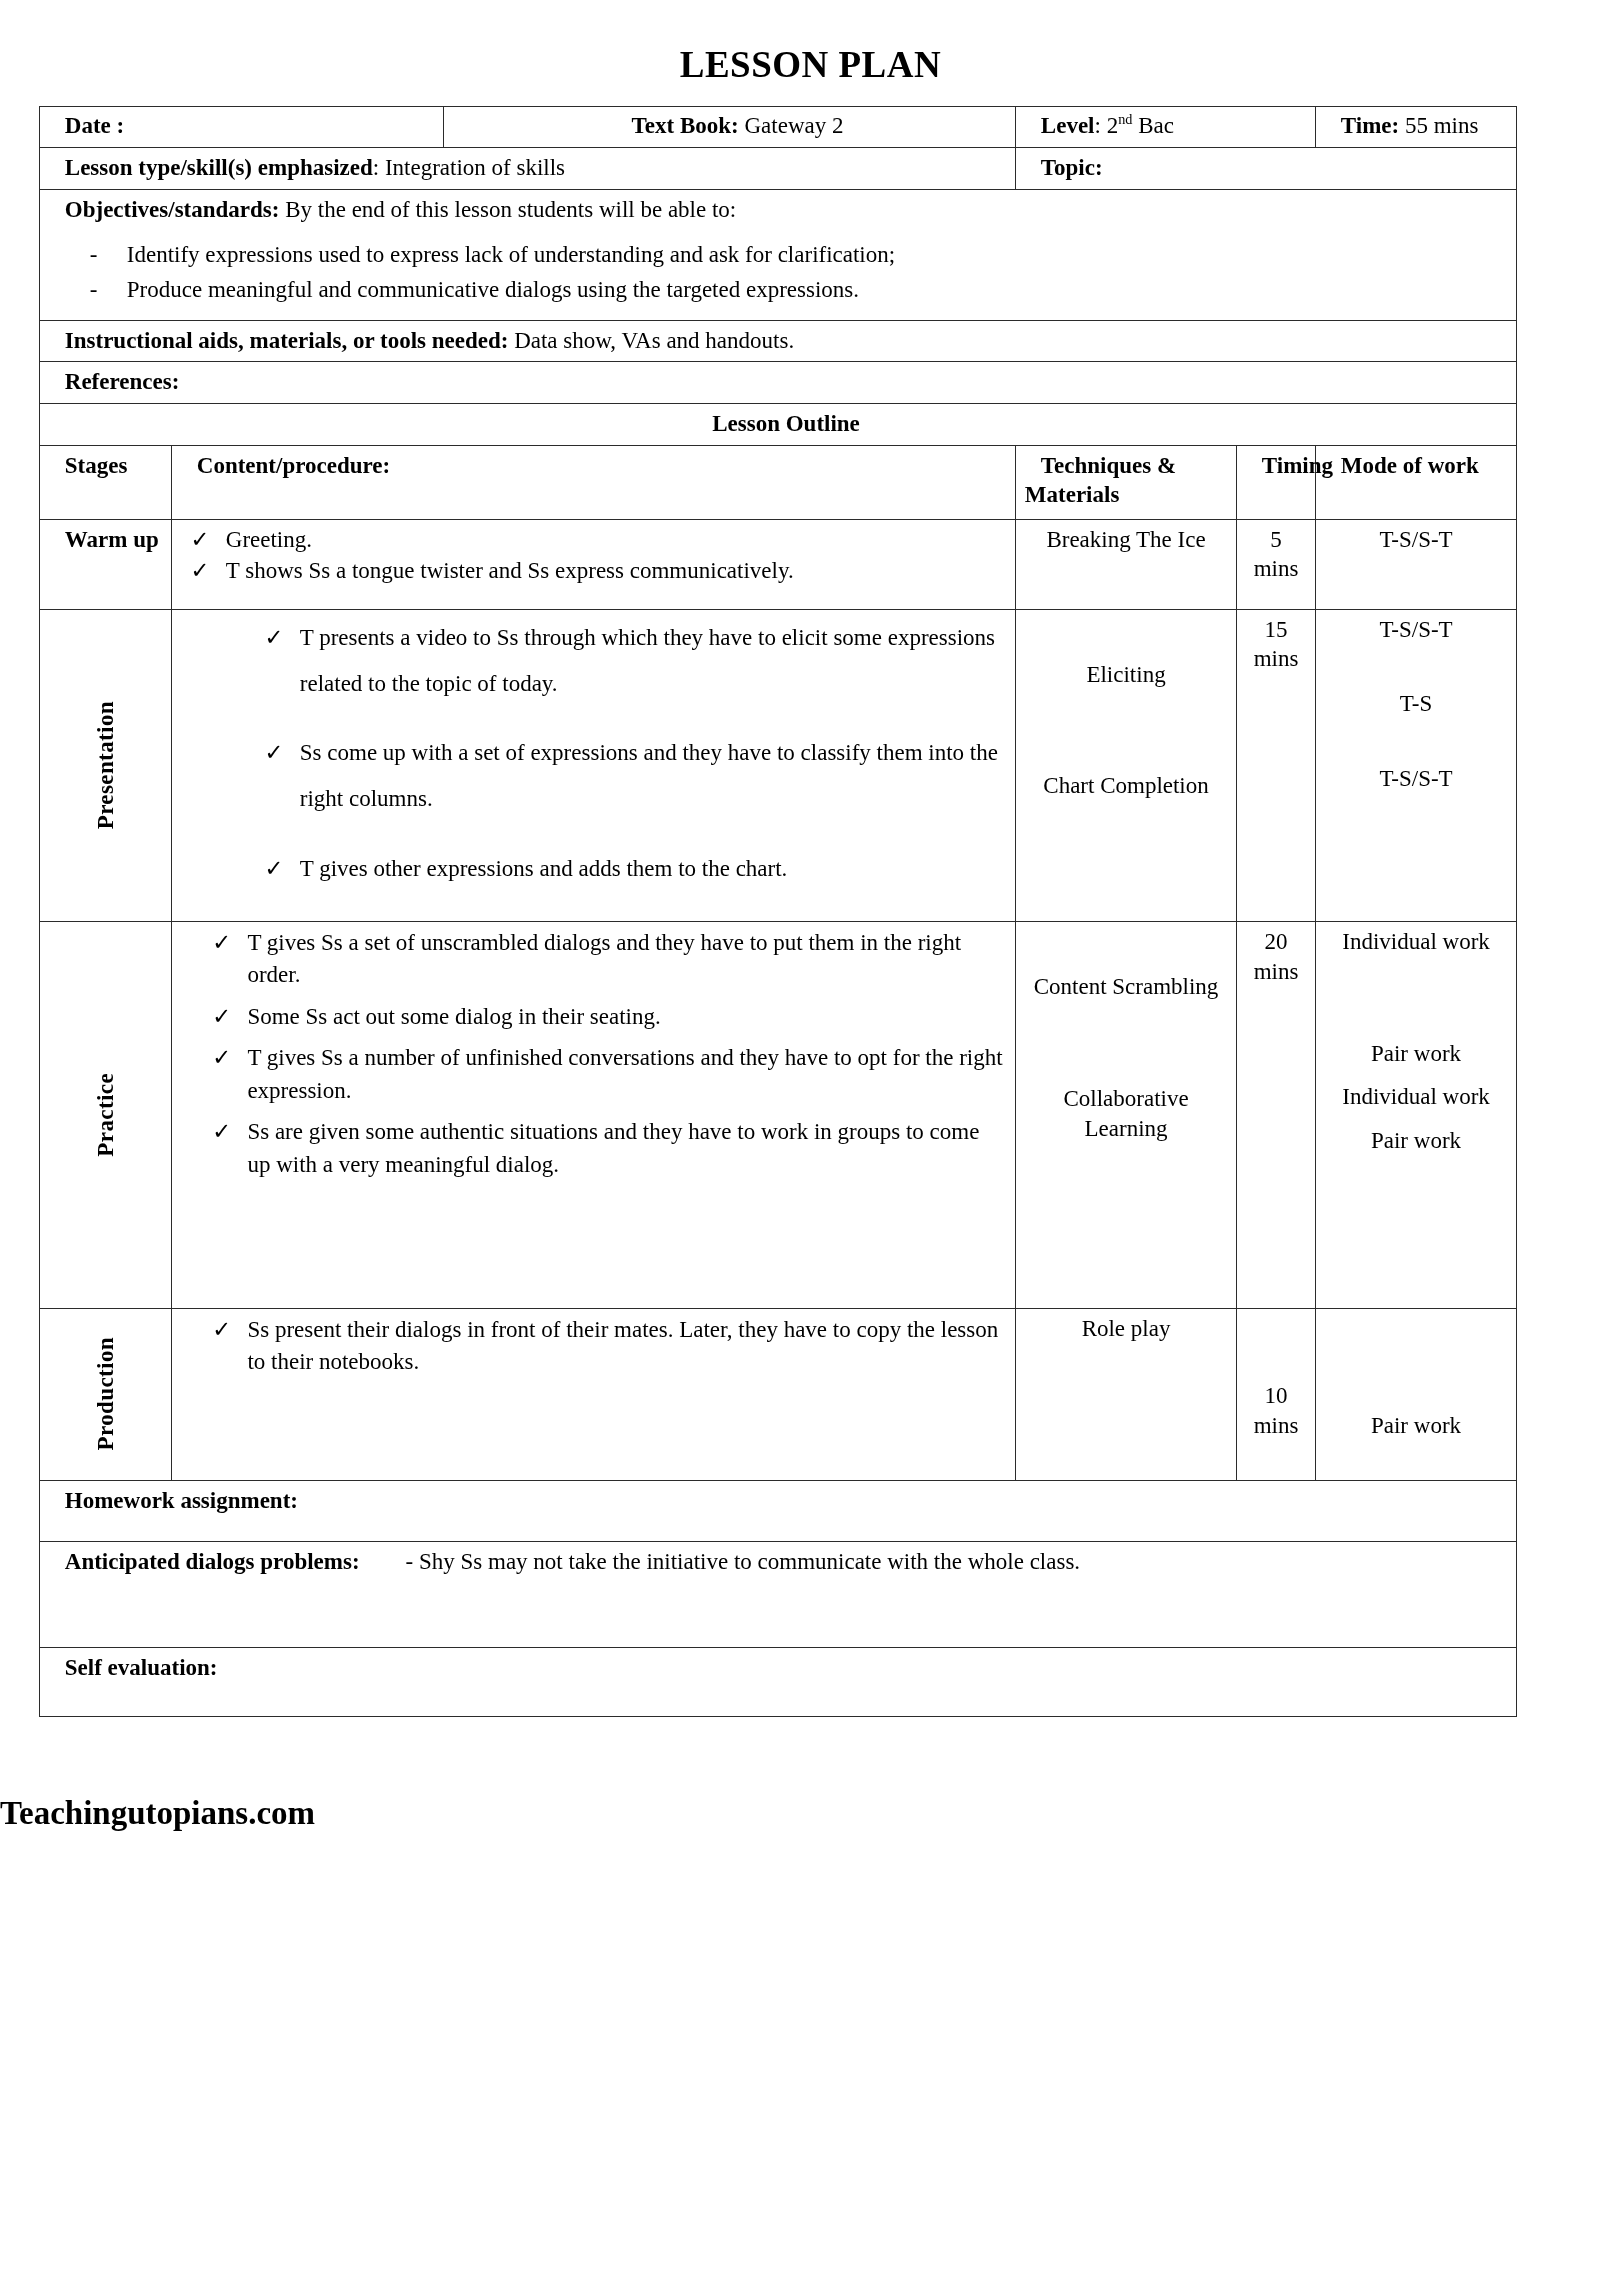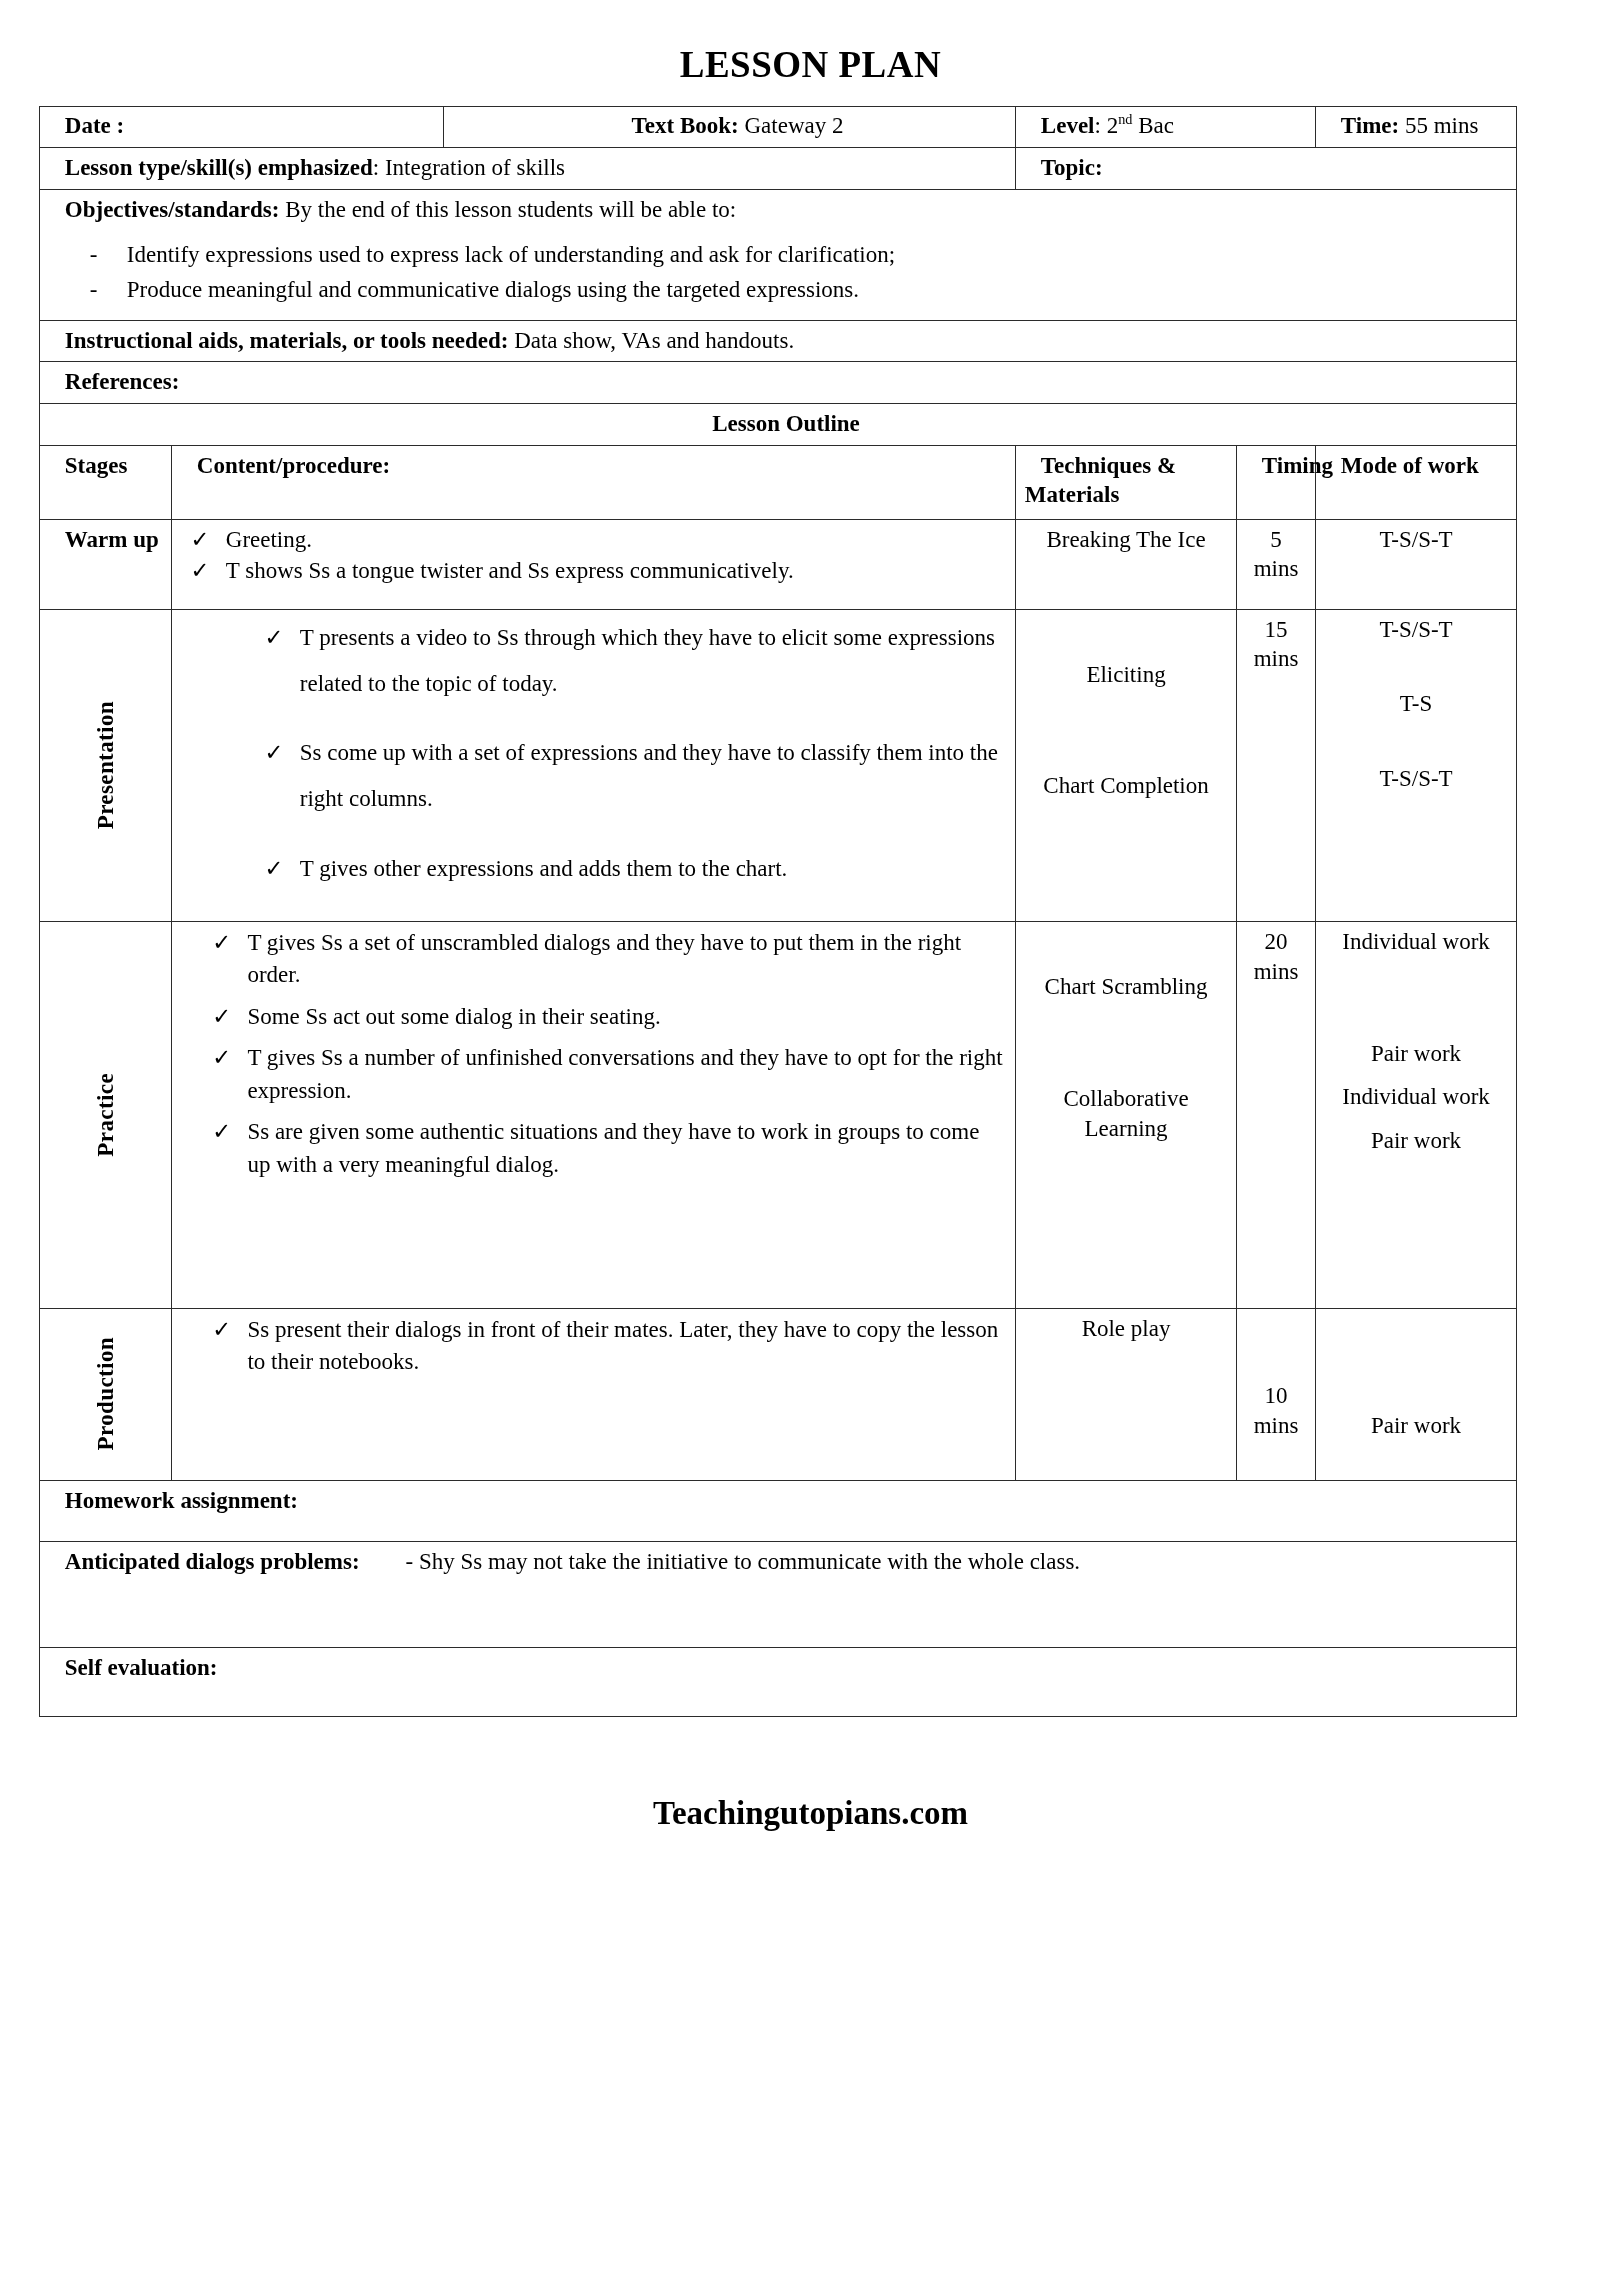--- a/index.html
+++ b/index.html
@@ -117,21 +117,20 @@
     flex-direction: column;
     justify-content: center;
     height: 100%;
     text-align: center;
   }
   .gap-sm { height: 45px; }
   .gap-md { height: 82px; }
 
   
   .footer {
-    text-align: center;
     font-weight: bold;
     font-size: 33px;
     margin-top: 78px;
   }
 </style>
 </head>
 <body>
 
 <div class="page">
 
@@ -322,21 +321,21 @@
           </li>
           <li>
             <span class="tick">✓</span>
             <span>Ss are given some authentic situations and they have to work in groups to come up with a very meaningful dialog.</span>
           </li>
         </ul>
       </td>
       <td class="center">
         <div class="stack-center">
           <div class="gap-sm"></div>
-          <div>Chart Scrambling</div>
+          <div>Content Scrambling</div>
           <div class="gap-md"></div>
           <div>Collaborative Learning</div>
         </div>
       </td>
       <td class="center mid">
         <span>20 mins</span>
       </td>
       <td class="center">
         <div class="stack-center">
           <div>Individual work</div>

